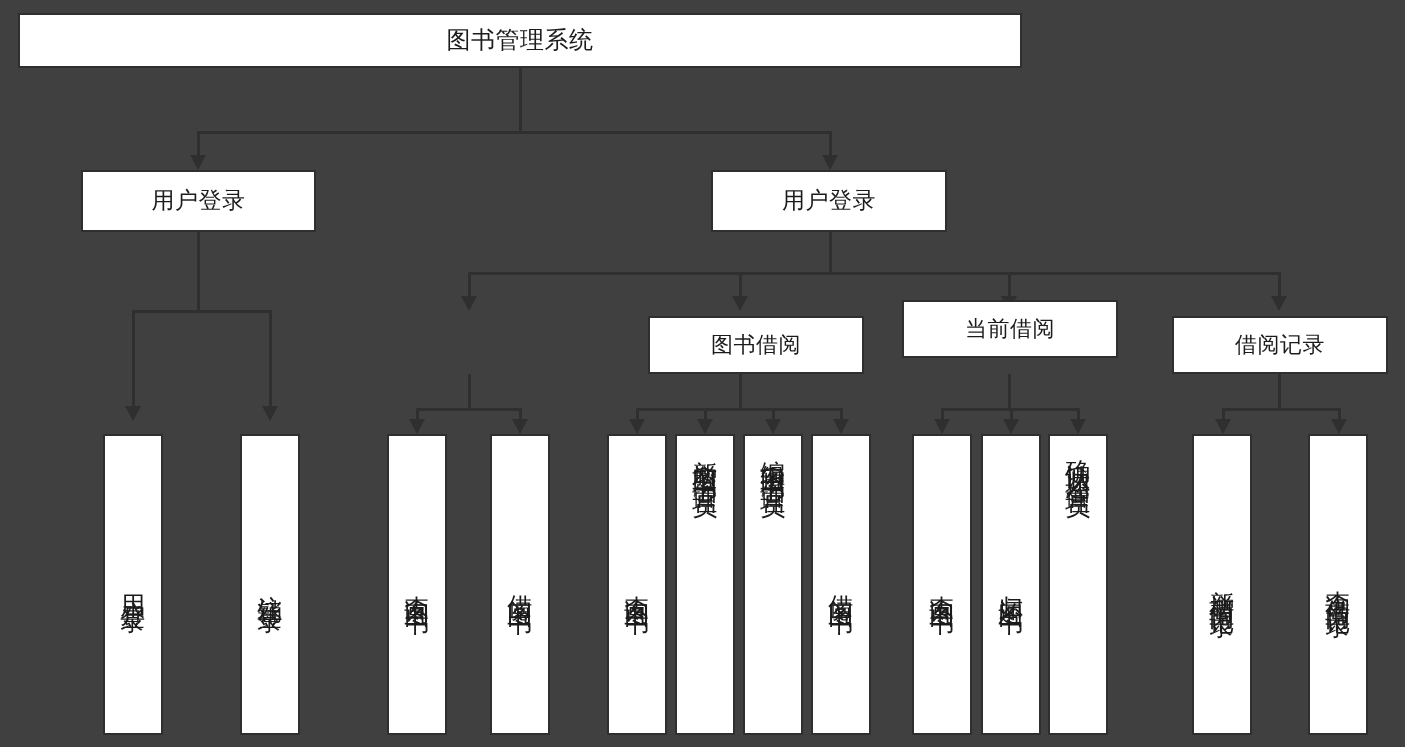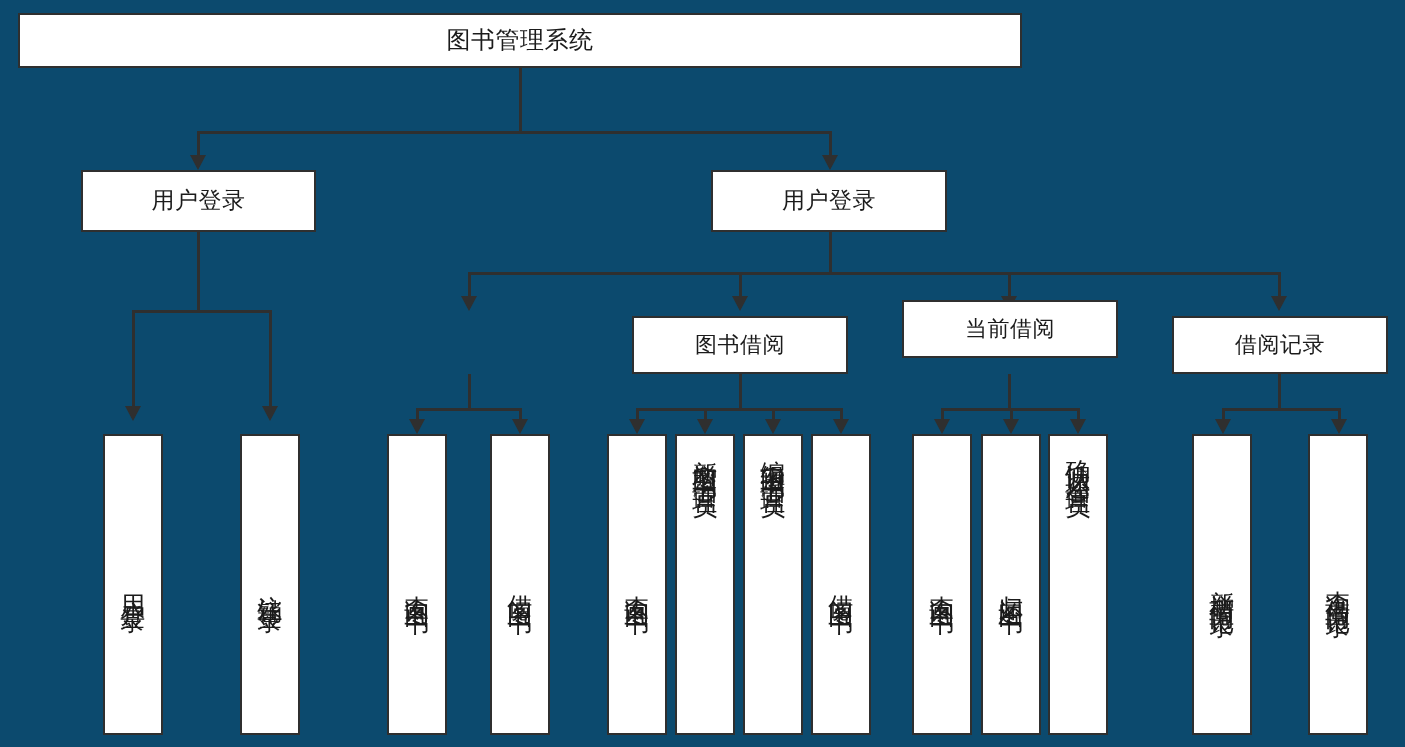--- a/index.html
+++ b/index.html
@@ -9,21 +9,21 @@
     background: #ffffff;
   }
   body {
     font-family: "Liberation Sans", "DejaVu Sans", sans-serif;
     color: #1a1a1a;
   }
   #diagram {
     position: relative;
     width: 1405px;
     height: 747px;
-    background: #0c4a6e;
+    background: #404040;
     overflow: hidden;
   }
   
   .node {
     position: absolute;
     box-sizing: border-box;
     border: 2.5px solid #2f2f2f;
     background: #ffffff;
     display: flex;
     align-items: center;
@@ -136,21 +136,21 @@
   <div class="hline" style="left:468px; top:272px; width:812px; height:2.5px;"></div>
   <div class="vline" style="left:468px; top:272px; height:26px;"></div>
   <div class="arrow" style="left:461px; top:296px;"></div>
   <div class="vline" style="left:739px; top:272px; height:26px;"></div>
   <div class="arrow" style="left:732px; top:296px;"></div>
   <div class="vline" style="left:1008px; top:272px; height:26px;"></div>
   <div class="arrow" style="left:1001px; top:296px;"></div>
   <div class="vline" style="left:1278px; top:272px; height:26px;"></div>
   <div class="arrow" style="left:1271px; top:296px;"></div>
 
-  <div class="node horiz lvl3" style="left:632px; top:316px; width:216px; height:58px;">
+  <div class="node horiz lvl3" style="left:648px; top:316px; width:216px; height:58px;">
     <span class="label">图书借阅</span>
   </div>
   <div class="node horiz lvl3" style="left:902px; top:300px; width:216px; height:58px;">
     <span class="label">当前借阅</span>
   </div>
   <div class="node horiz lvl3" style="left:1172px; top:316px; width:216px; height:58px;">
     <span class="label">借阅记录</span>
   </div>
 
   <div class="vline" style="left:468px; top:374px; height:36px;"></div>

